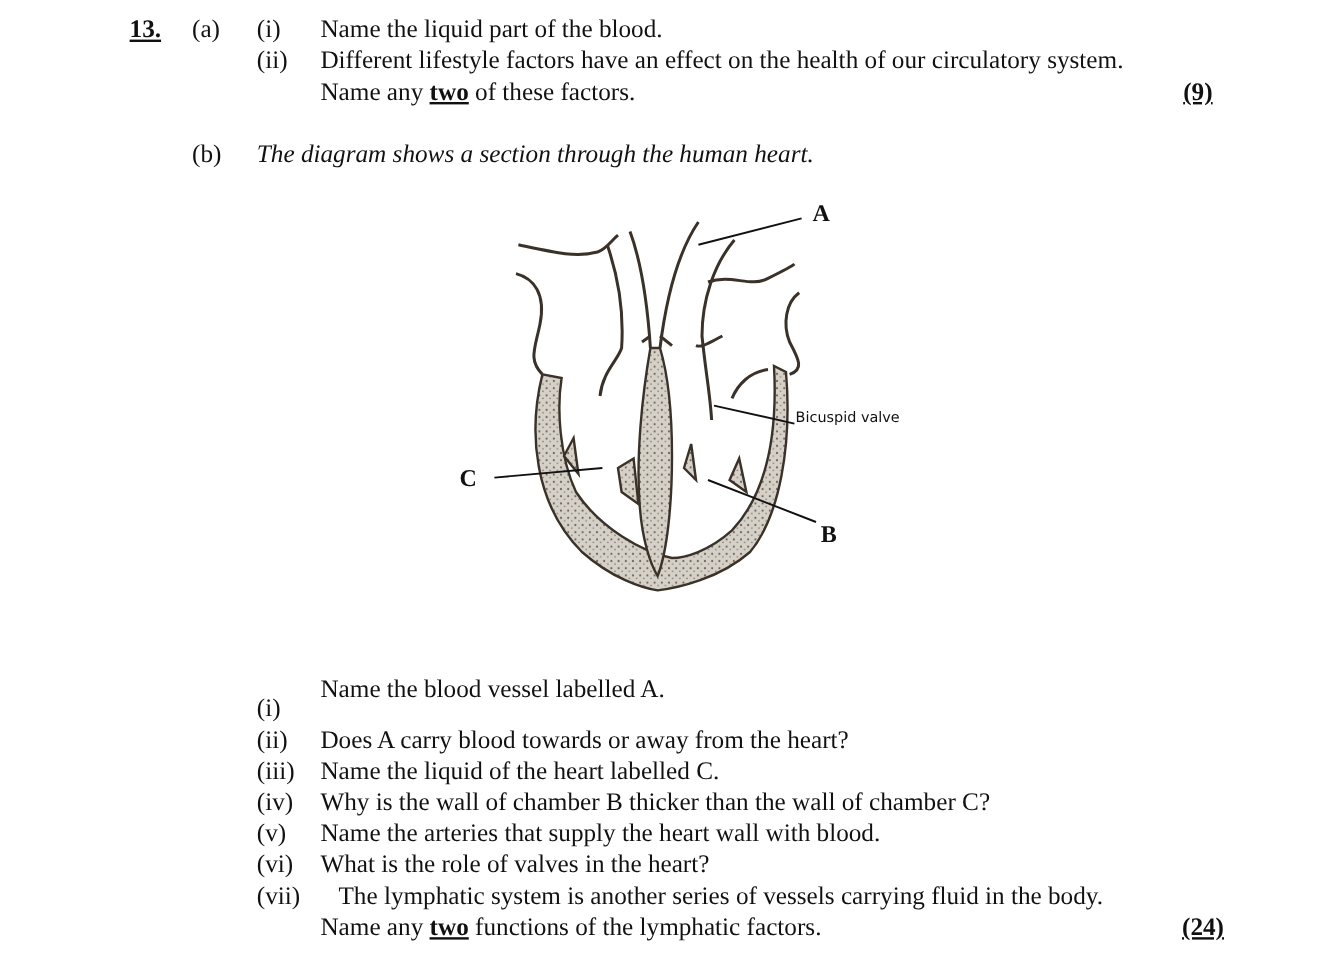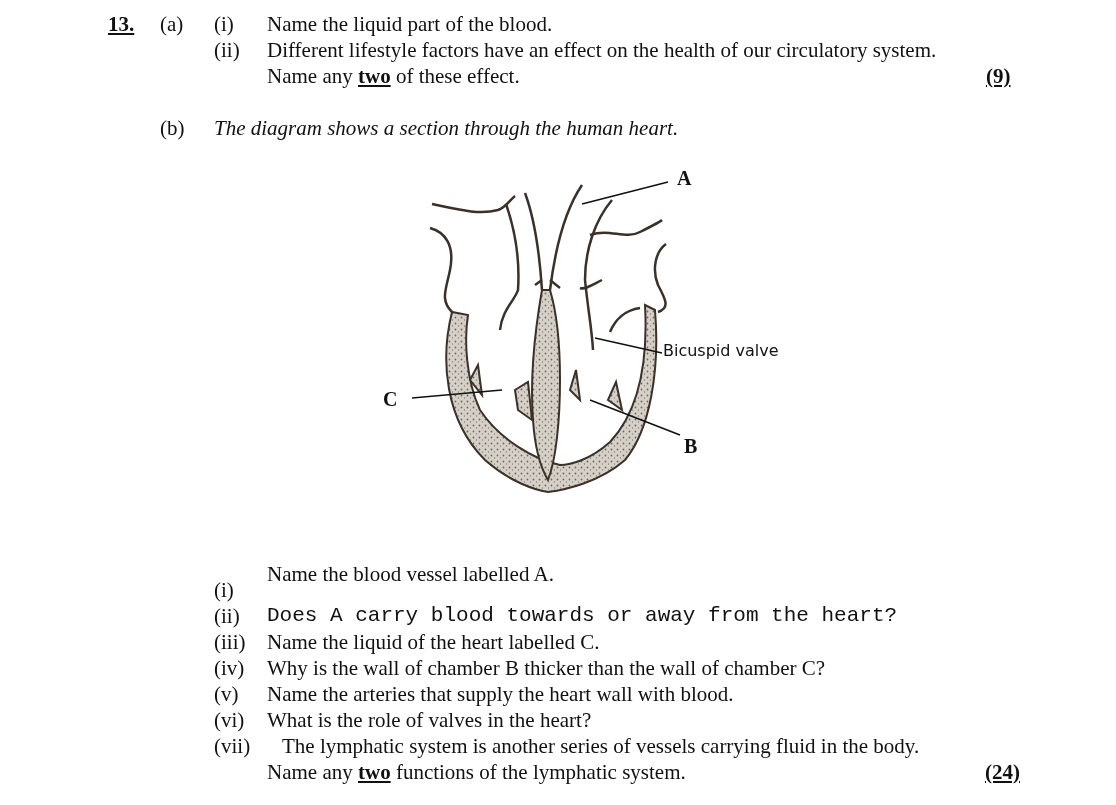--- a/index.html
+++ b/index.html
@@ -2,32 +2,32 @@
 <html><head>
 <meta charset="utf-8">
 <style>
   html, body { margin:0; padding:0; background:#ffffff; }
   body { width:1116px; height:805px; position:relative; overflow:hidden;
          font-family:"Liberation Serif", serif; color:#111; font-size:21px; }
   .t { position:absolute; white-space:nowrap; line-height:24px; }
   .b { font-weight:bold;text-decoration:underline; }
   .diagram { position:absolute; left:370px; top:160px; width:460px; height:340px; }
   .lbl { position:absolute; font-family:"Liberation Serif", serif; font-weight:bold; font-size:20px; }
-  .lbl-sans { position:absolute; font-family:"DejaVu Sans", sans-serif; font-size:16px; }
+  .lbl-sans { position:absolute; font-family:"DejaVu Sans", sans-serif; font-size:12px; }
 </style>
 </head>
 <body>
 
 <div class="t b" style="left:108px; top:12px;">13.</div>
 <div class="t" style="left:160px; top:12px;">(a)</div>
 <div class="t" style="left:214px; top:12px;">(i)</div>
 <div class="t" style="left:267px; top:12px;">Name the liquid part of the blood.</div>
 <div class="t" style="left:214px; top:38px;">(ii)</div>
 <div class="t" style="left:267px; top:38px;">Different lifestyle factors have an effect on the health of our circulatory system.</div>
-<div class="t" style="left:267px; top:64px;"><span>Name any </span><span class="b">two</span><span> of these effect.</span></div>
+<div class="t" style="left:267px; top:64px;"><span>Name any </span><span class="b">two</span><span> of these factors.</span></div>
 <div class="t b" style="left:986px; top:64px;">(9)</div>
 
 <div class="t" style="left:160px; top:116px;">(b)</div>
 <div class="t" style="left:214px; top:116px;font-style:italic;">The diagram shows a section through the human heart.</div>
 
 <div class="diagram">
   <svg width="460" height="340" viewBox="0 0 460 340">
     <defs>
       <pattern id="stip" width="6" height="6" patternUnits="userSpaceOnUse">
         <rect width="6" height="6" fill="#d6d1c8"></rect>
@@ -73,25 +73,25 @@
   </svg>
   <div class="lbl" style="left:307px; top:7px;">A</div>
   <div class="lbl-sans" style="left:293px; top:181px;">Bicuspid valve</div>
   <div class="lbl" style="left:13px; top:228px;">C</div>
   <div class="lbl" style="left:314px; top:275px;">B</div>
 </div>
 
 <div class="t" style="left:214px; top:578px;">(i)</div>
 <div class="t" style="left:267px; top:562px;">Name the blood vessel labelled A.</div>
 <div class="t" style="left:214px; top:604px;">(ii)</div>
-<div class="t" style="left:267px; top:604px;font-family:Liberation Mono, monospace;">Does A carry blood towards or away from the heart?</div>
+<div class="t" style="left:267px; top:604px;">Does A carry blood towards or away from the heart?</div>
 <div class="t" style="left:214px; top:630px;">(iii)</div>
 <div class="t" style="left:267px; top:630px;">Name the liquid of the heart labelled C.</div>
 <div class="t" style="left:214px; top:656px;">(iv)</div>
 <div class="t" style="left:267px; top:656px;">Why is the wall of chamber B thicker than the wall of chamber C?</div>
 <div class="t" style="left:214px; top:682px;">(v)</div>
 <div class="t" style="left:267px; top:682px;">Name the arteries that supply the heart wall with blood.</div>
 <div class="t" style="left:214px; top:708px;">(vi)</div>
 <div class="t" style="left:267px; top:708px;">What is the role of valves in the heart?</div>
 <div class="t" style="left:214px; top:734px;">(vii)</div>
 <div class="t" style="left:282px; top:734px;">The lymphatic system is another series of vessels carrying fluid in the body.</div>
-<div class="t" style="left:267px; top:760px;"><span>Name any </span><span class="b">two</span><span> functions of the lymphatic system.</span></div>
+<div class="t" style="left:267px; top:760px;"><span>Name any </span><span class="b">two</span><span> functions of the lymphatic factors.</span></div>
 <div class="t b" style="left:985px; top:760px;">(24)</div>
 
 </body></html>

